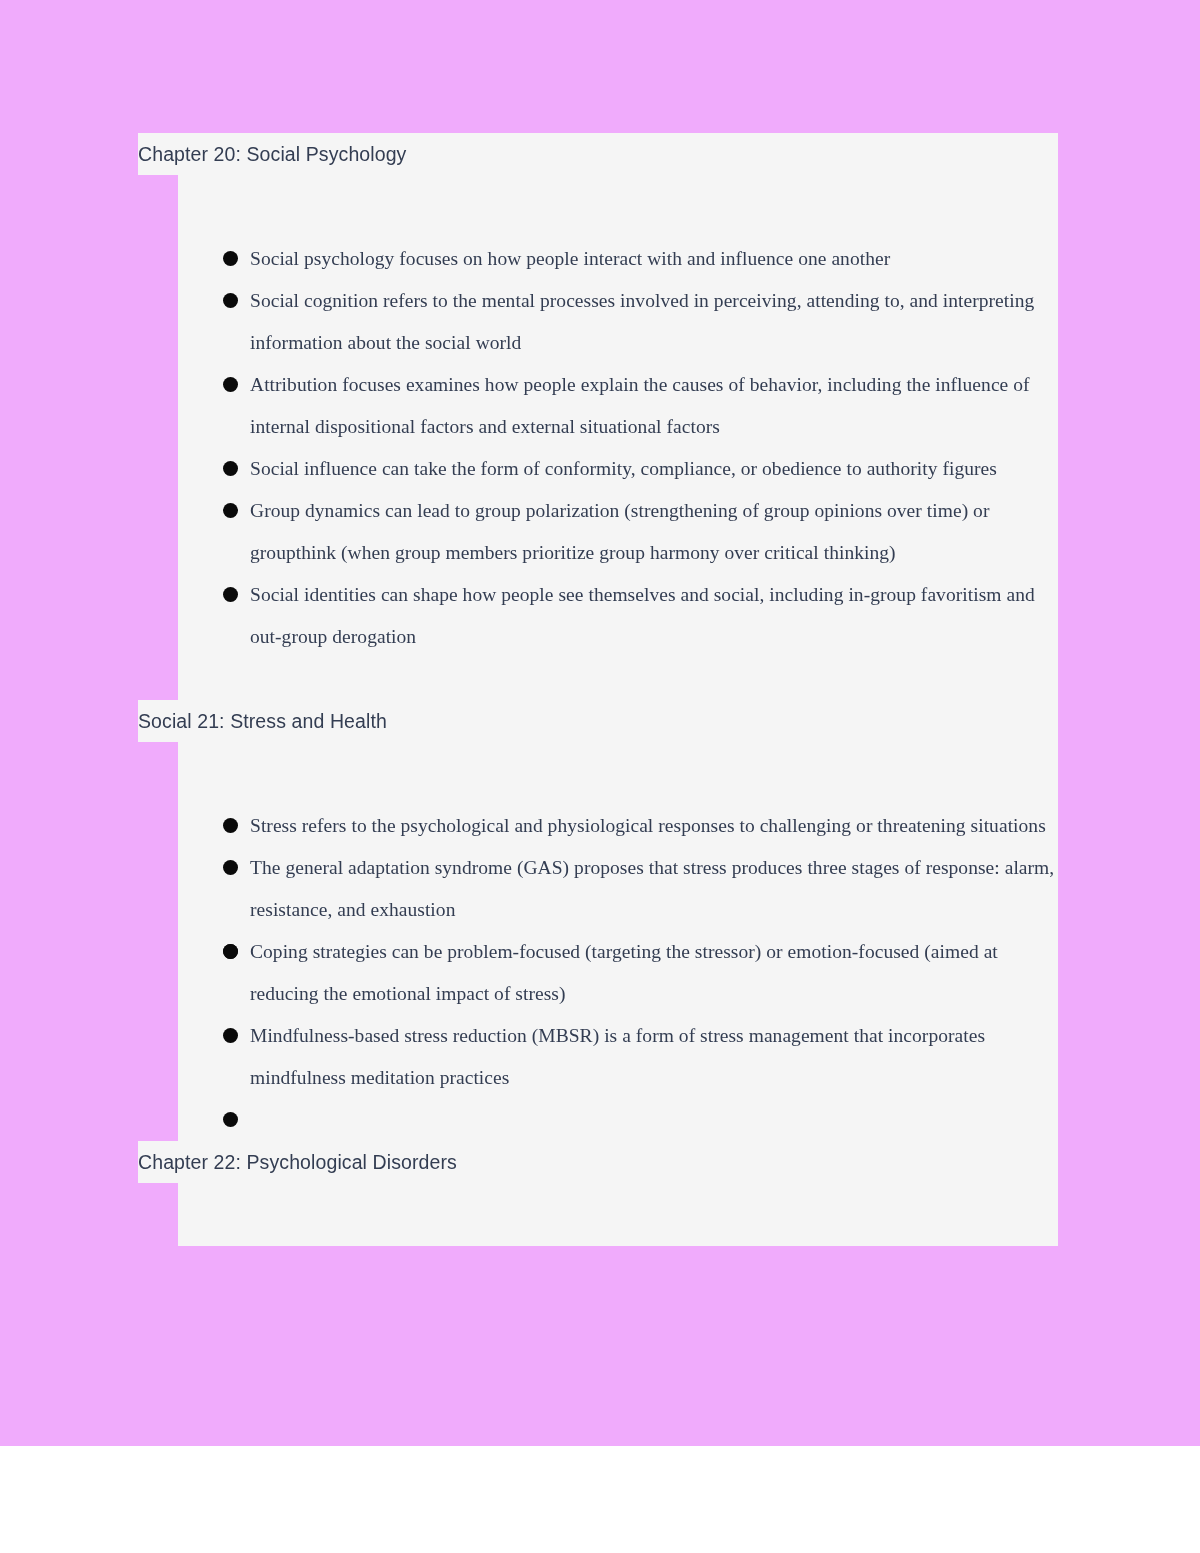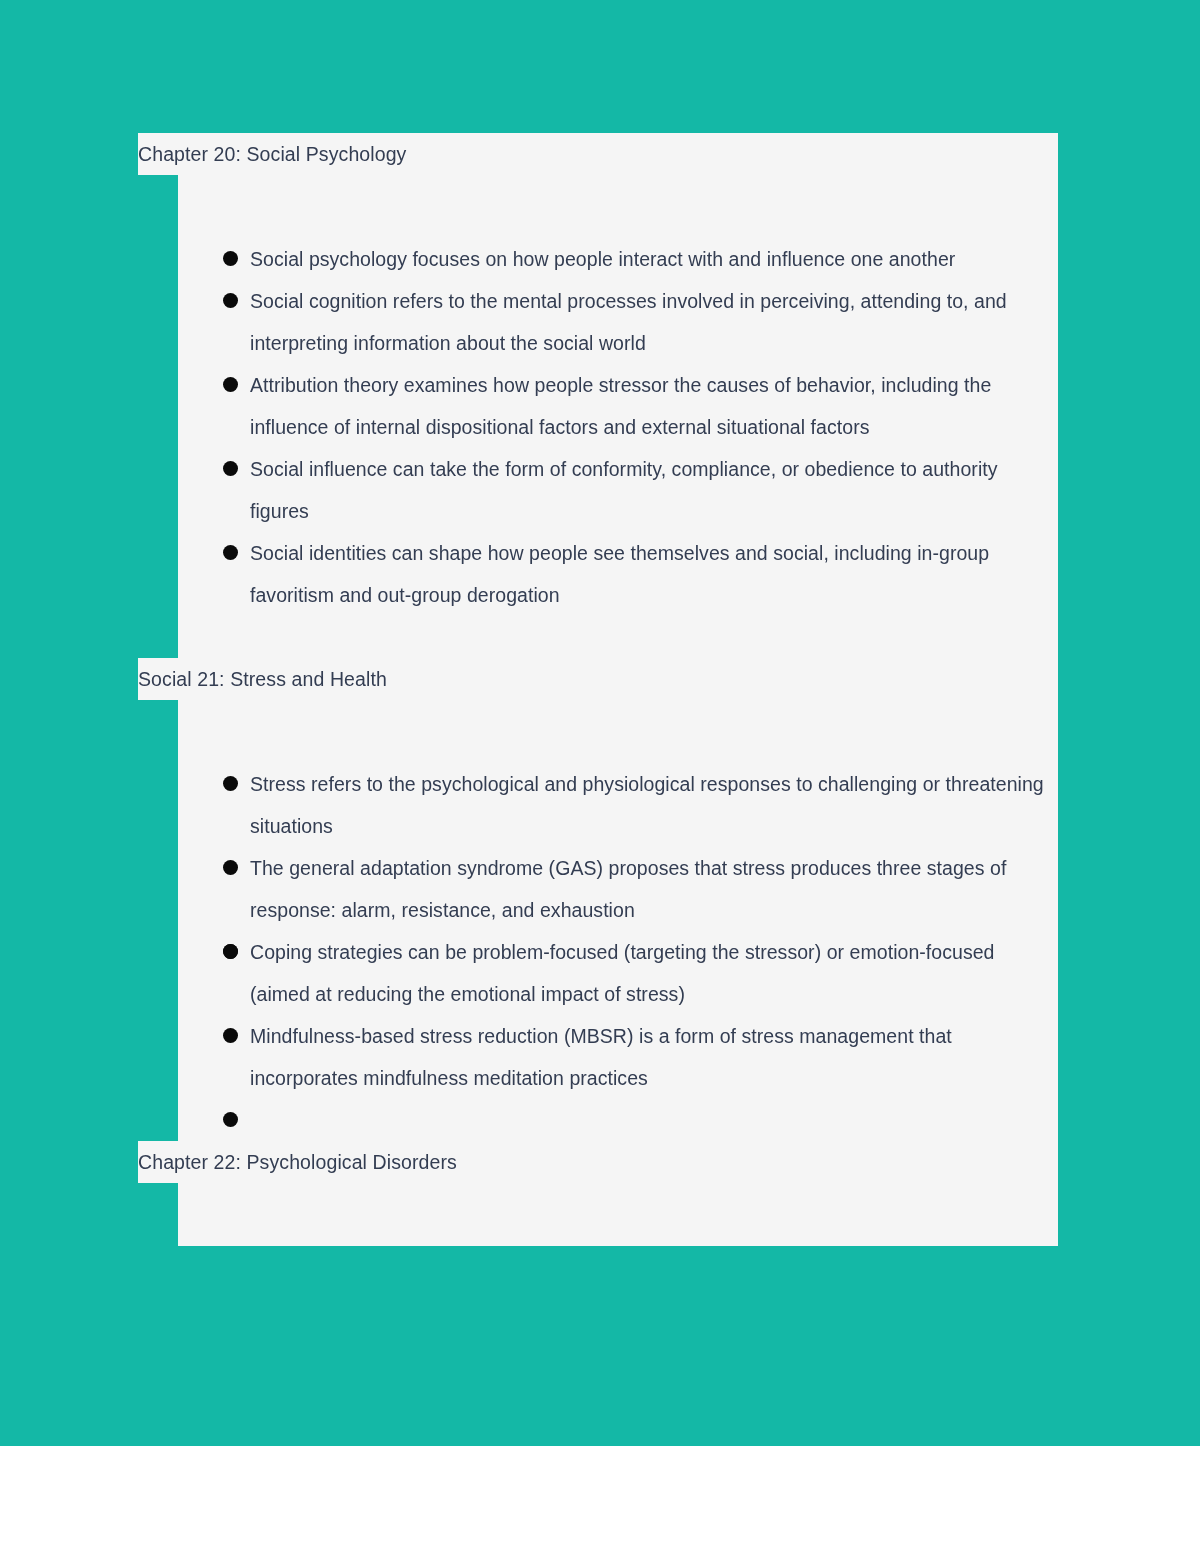--- a/index.html
+++ b/index.html
@@ -15,21 +15,21 @@
     -webkit-font-smoothing: antialiased;
     overflow: hidden;
   }
 
   
   #page {
     position: absolute;
     left: 0; top: 0;
     width: 1200px;
     height: 1446px;
-    background: #14b8a6;
+    background: #f0abfc;
   }
 
   
   #doc {
     position: absolute;
     left: 138px;
     top: 133px;
     width: 920px;
   }
 
@@ -65,20 +65,21 @@
     background: #f5f5f5;
   }
   .bullet-item {
     position: relative;
     padding-left: 72px;
     color: #333d52;
     font-size: 19.5px;
     line-height: 42px;
     letter-spacing: 0.05px;
     text-align: left;
+    font-family: Liberation Serif, serif;
   }
   .bullet-marker {
     position: absolute;
     left: 45px;
     top: 13px;
     width: 15px;
     height: 15px;
     background: #0a0a0a;
     border-radius: 50%;
   }
@@ -97,25 +98,29 @@
         <li class="bullet-item">
           <span class="bullet-marker"></span>
           <span class="bullet-text">Social psychology focuses on how people interact with and influence one another</span>
         </li>
         <li class="bullet-item">
           <span class="bullet-marker"></span>
           <span class="bullet-text">Social cognition refers to the mental processes involved in perceiving, attending to, and interpreting information about the social world</span>
         </li>
         <li class="bullet-item">
           <span class="bullet-marker"></span>
-          <span class="bullet-text">Attribution theory examines how people stressor the causes of behavior, including the influence of internal dispositional factors and external situational factors</span>
+          <span class="bullet-text">Attribution focuses examines how people explain the causes of behavior, including the influence of internal dispositional factors and external situational factors</span>
         </li>
         <li class="bullet-item">
           <span class="bullet-marker"></span>
           <span class="bullet-text">Social influence can take the form of conformity, compliance, or obedience to authority figures</span>
+        </li>
+        <li class="bullet-item">
+          <span class="bullet-marker"></span>
+          <span class="bullet-text">Group dynamics can lead to group polarization (strengthening of group opinions over time) or groupthink (when group members prioritize group harmony over critical thinking)</span>
         </li>
         <li class="bullet-item">
           <span class="bullet-marker"></span>
           <span class="bullet-text">Social identities can shape how people see themselves and social, including in-group favoritism and out-group derogation</span>
         </li>
       </ul>
       <div class="spacer"></div>
     </div>
 
     <div class="chapter-block">

